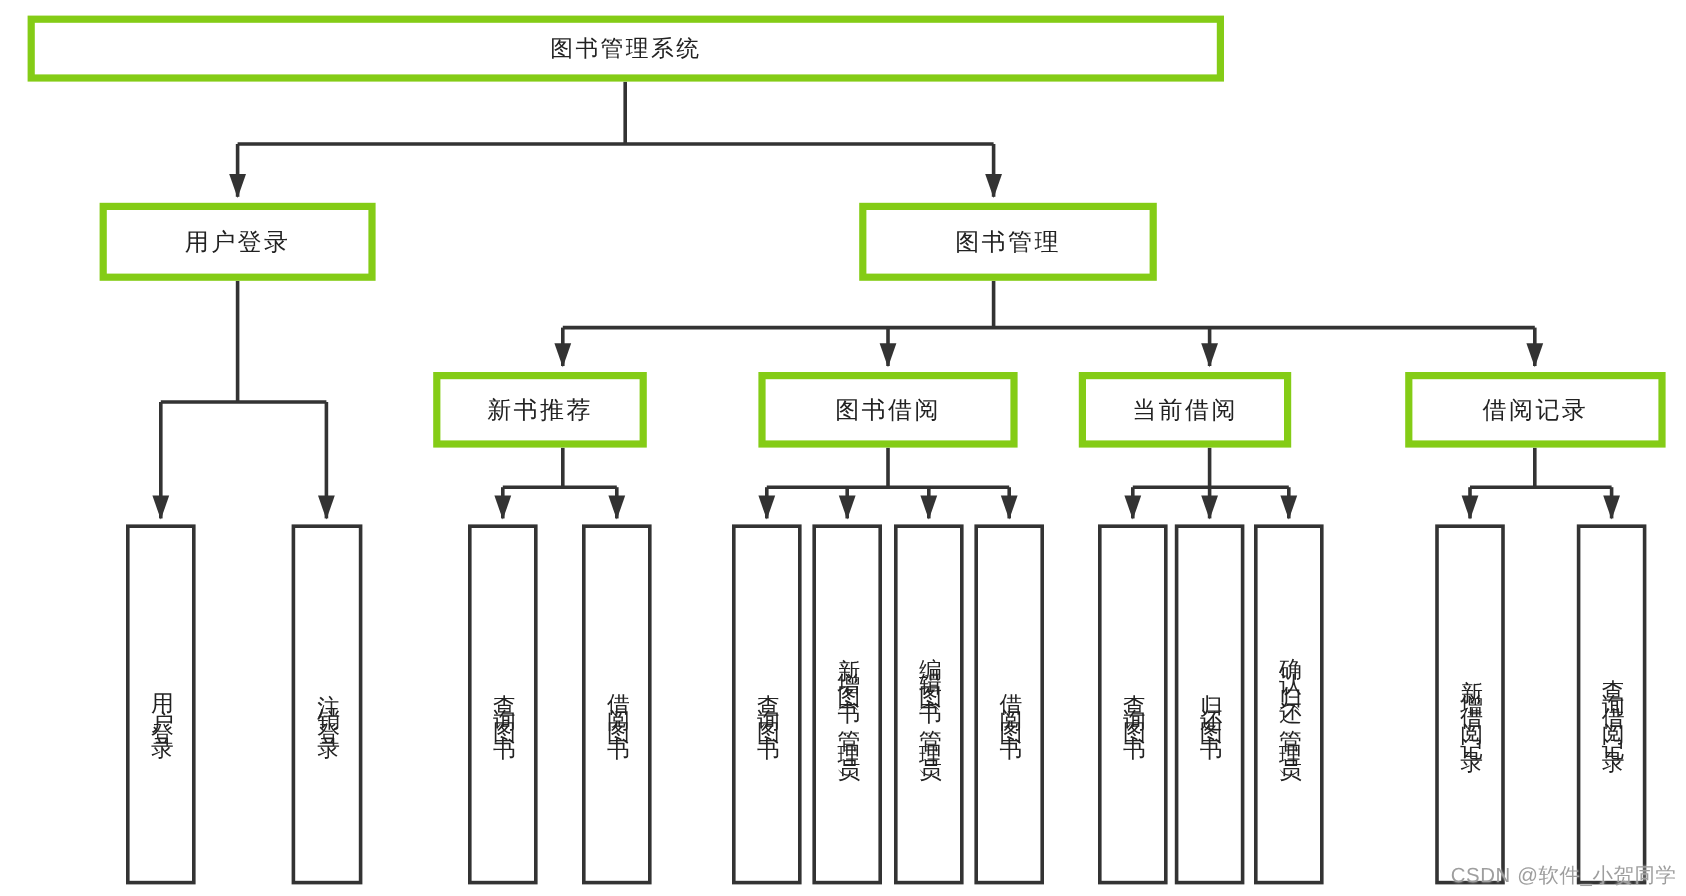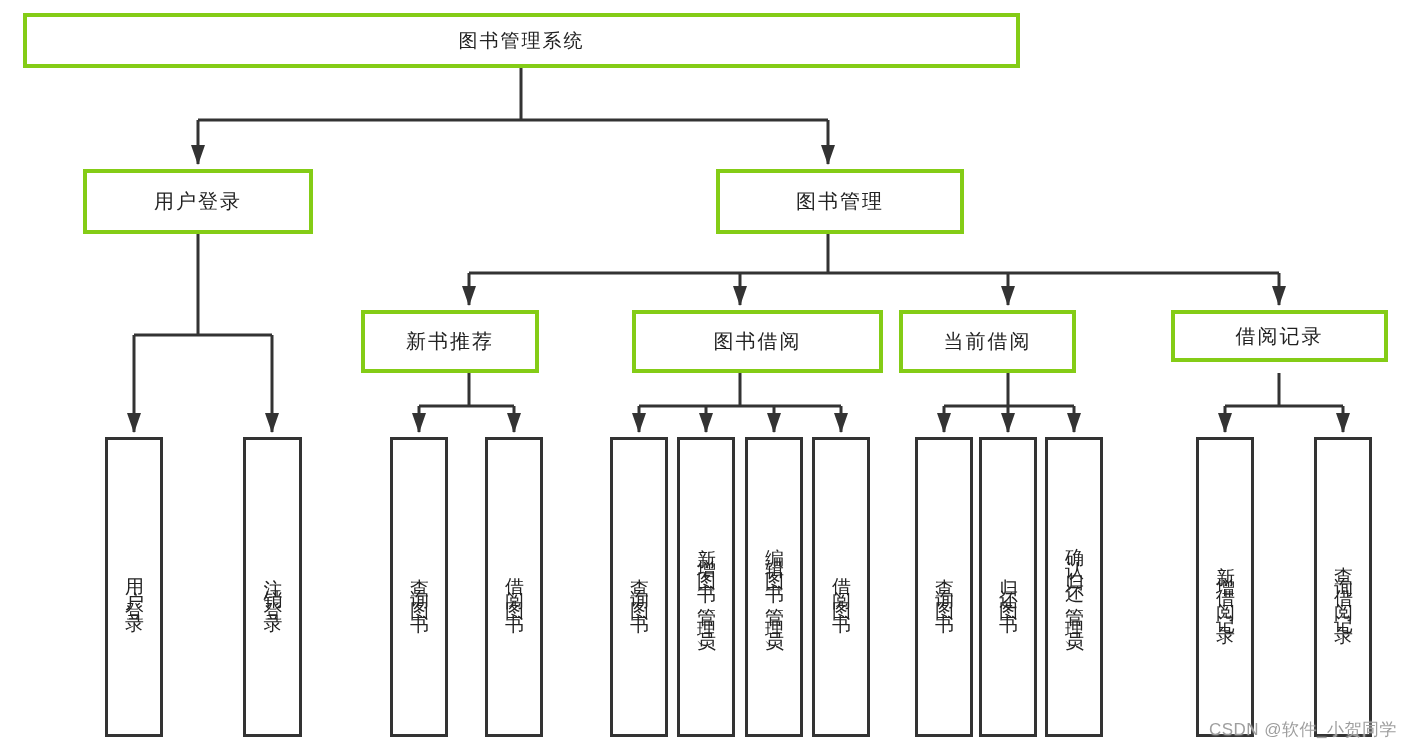--- a/index.html
+++ b/index.html
@@ -8,21 +8,21 @@
     width:1405px; height:747px;
     background:#ffffff;
     font-family:"Liberation Sans","DejaVu Sans",sans-serif;
     color:#222222;
     overflow:hidden;
   }
   .connectors { position:absolute; left:0; top:0; width:1405px; height:747px; pointer-events:none; }
   .box {
     position:absolute;
     box-sizing:border-box;
-    border:4px solid #84cc16;
+    border:6px solid #84cc16;
     background:#ffffff;
     display:flex;
     align-items:center;
     justify-content:center;
     font-size:20px;
     letter-spacing:2px;
     white-space:nowrap;
   }
   .box.root  { font-size:19px; }
   .vbox {
@@ -93,23 +93,23 @@
       <path d="M1343,406 V432"></path>
     </g>
   </svg>
 
   <div class="box root" style="left:23px; top:13px; width:997px; height:55px;">图书管理系统</div>
 
   <div class="box" style="left:83px; top:169px; width:230px; height:65px;">用户登录</div>
   <div class="box" style="left:716px; top:169px; width:248px; height:65px;">图书管理</div>
 
   <div class="box" style="left:361px; top:310px; width:178px; height:63px;">新书推荐</div>
-  <div class="box" style="left:632px; top:310px; width:251px; height:63px;">图书借阅</div>
+  <div class="box" style="left:632px; top:310px; width:216px; height:63px;">图书借阅</div>
   <div class="box" style="left:899px; top:310px; width:177px; height:63px;">当前借阅</div>
-  <div class="box" style="left:1171px; top:310px; width:217px; height:52px;">借阅记录</div>
+  <div class="box" style="left:1171px; top:310px; width:217px; height:63px;">借阅记录</div>
 
   <div class="vbox" style="left:105px; top:437px; width:58px; height:300px;">
     <span>用户登录</span>
   </div>
   <div class="vbox" style="left:243px; top:437px; width:59px; height:300px;">
     <span>注销登录</span>
   </div>
 
   <div class="vbox" style="left:390px; top:437px; width:58px; height:300px;">
     <span>查询图书</span>

